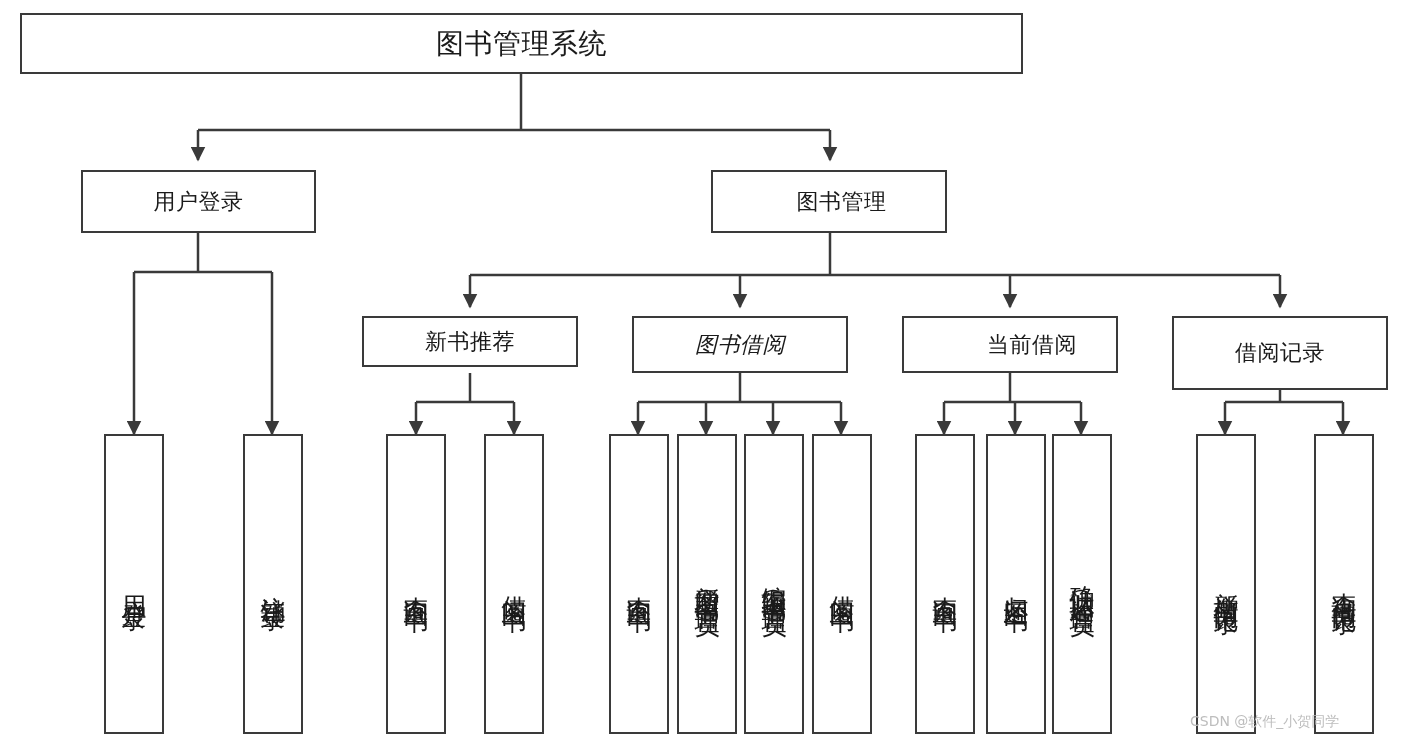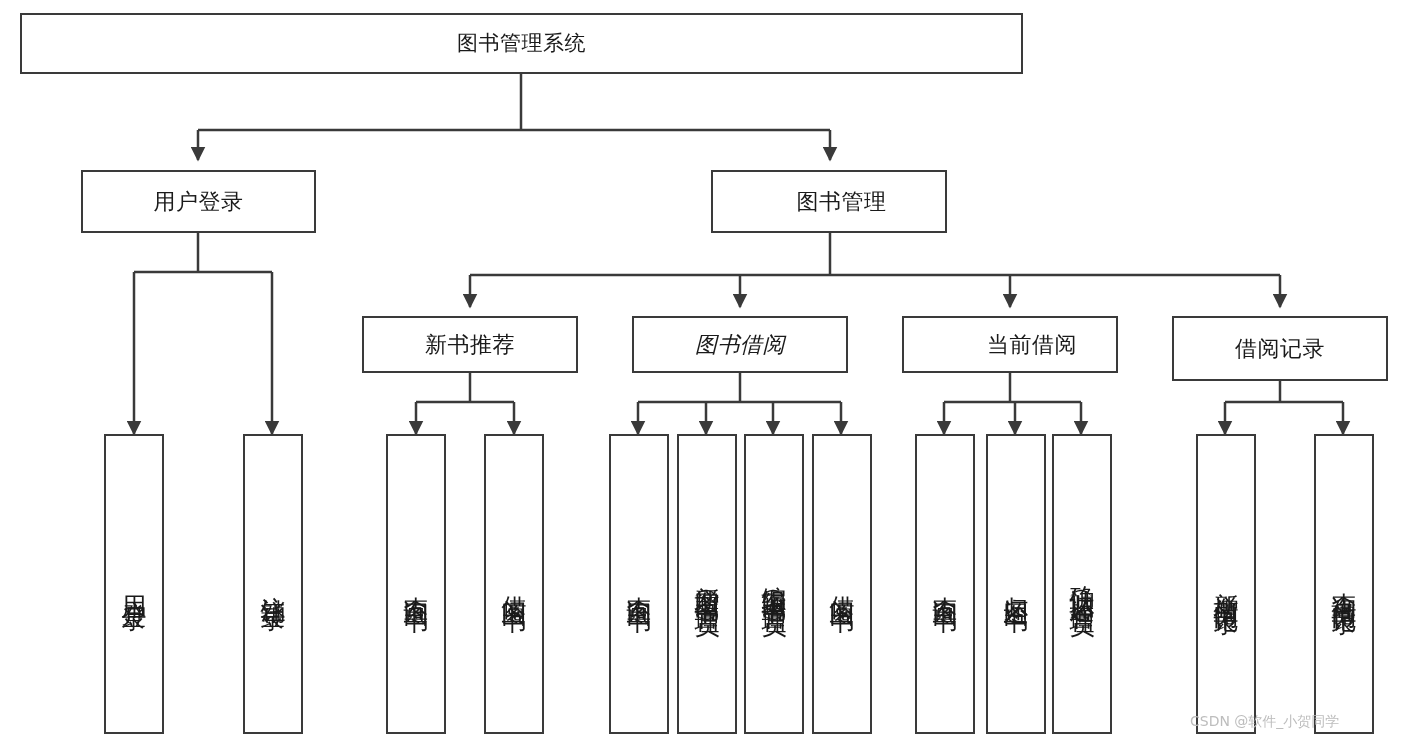--- a/index.html
+++ b/index.html
@@ -41,21 +41,21 @@
     text-align: center;
     line-height: 1.18;
     letter-spacing: 0.5px;
   }
   
   .node.horiz .node-label {
     font-size: 22px;
     writing-mode: horizontal-tb;
   }
   .node.root .node-label {
-    font-size: 21px;
+    font-size: 28px;
   }
   
   .node.vert {
     padding: 6px 0;
   }
   .node.vert .node-label {
     writing-mode: vertical-rl;
     text-orientation: upright;
     font-size: 25px;
     line-height: 1;
@@ -130,30 +130,30 @@
     <span class="node-label">图书管理系统</span>
   </div>
 
   <div class="node horiz" style="left:81px; top:170px; width:235px; height:63px;">
     <span class="node-label">用户登录</span>
   </div>
   <div class="node horiz" style="left:711px; top:170px; width:236px; height:63px;padding-left:25px;">
     <span class="node-label">图书管理</span>
   </div>
 
-  <div class="node horiz" style="left:362px; top:316px; width:216px; height:57px;">
+  <div class="node horiz" style="left:362px; top:316px; width:216px; height:51px;">
     <span class="node-label">新书推荐</span>
   </div>
   <div class="node horiz" style="left:632px; top:316px; width:216px; height:57px;font-style:italic;">
     <span class="node-label">图书借阅</span>
   </div>
   <div class="node horiz" style="left:902px; top:316px; width:216px; height:57px;padding-left:44px;">
     <span class="node-label">当前借阅</span>
   </div>
-  <div class="node horiz" style="left:1172px; top:316px; width:216px; height:65px;">
+  <div class="node horiz" style="left:1172px; top:316px; width:216px; height:74px;">
     <span class="node-label">借阅记录</span>
   </div>
 
   <div class="node vert" style="left:104px; top:434px; width:60px; height:300px;">
     <span class="node-label">用户登录</span>
   </div>
   <div class="node vert" style="left:243px; top:434px; width:60px; height:300px;">
     <span class="node-label">注销登录</span>
   </div>
 

